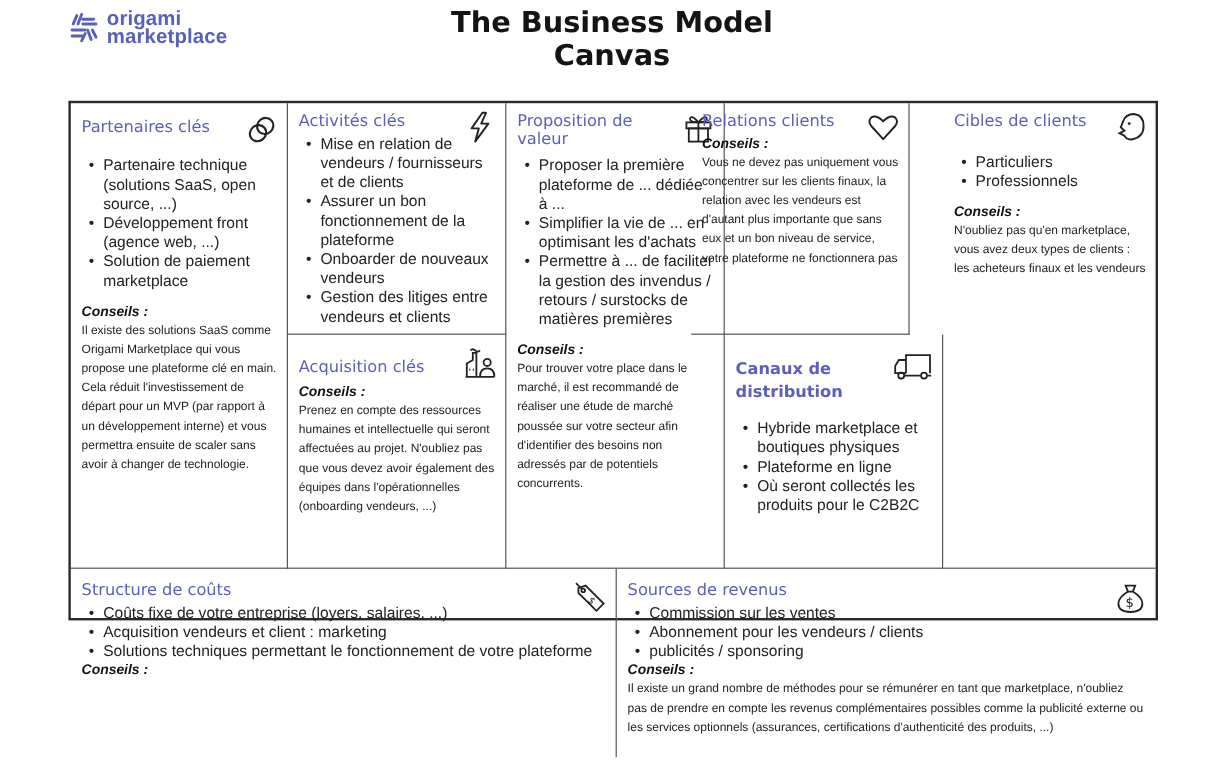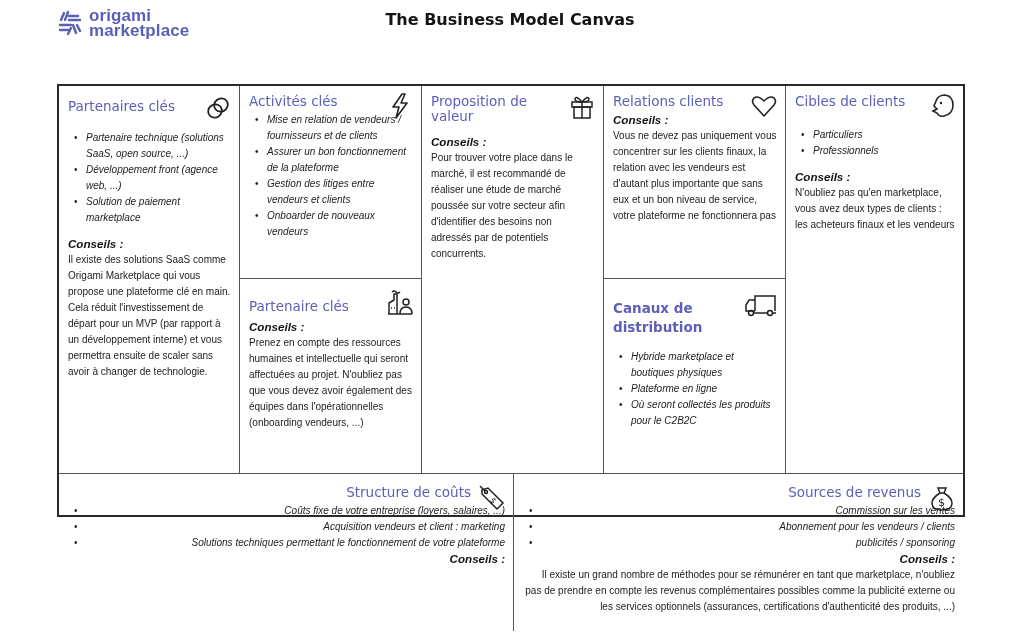--- a/index.html
+++ b/index.html
@@ -3,33 +3,33 @@
 <meta charset="utf-8">
 <style>
   * { box-sizing: border-box; margin: 0; padding: 0; }
   html, body { width: 1024px; height: 640px; background: #ffffff; overflow: hidden; }
   body { font-family: "Liberation Sans", "DejaVu Sans", sans-serif; color: #1d1d1d; position: relative; }
 
   .logo { position: absolute; left: 57px; top: 8px; display: flex; align-items: center; gap: 6px; }
   .logo-mark { width: 26px; height: 26px; }
   .logo-text { color: #5a5fb8; font-weight: 700; font-size: 17px; line-height: 15px; letter-spacing: 0.1px; }
 
-  .title { position: absolute; left: 340px; top: 6px; width: 340px; text-align: center; font-weight: 700; font-size: 16px; line-height: 27px; color: #141414; font-family: "DejaVu Sans", sans-serif; }
+  .title { position: absolute; left: 340px; top: 6px; width: 340px; text-align: center; font-weight: 700; font-size: 24px; line-height: 27px; color: #141414; font-family: "DejaVu Sans", sans-serif; }
 
   .canvas { position: absolute; left: 57px; top: 84px; width: 908px; height: 433px; border: 2px solid #2a2a2a; }
   .cell { position: absolute; border-right: 1.5px solid #555; border-bottom: 1.5px solid #555; padding: 8px 8px 4px 9px; overflow: hidden; }
   .cell.noright { border-right: none; }
-  .cell.nobottom { border-bottom: none; text-align: right; }
+  .cell.nobottom { border-bottom: none; }
 
   .cell-title { color: #5c60b8; font-size: 13.5px; font-weight: 400; line-height: 15px; font-family: "DejaVu Sans", sans-serif; padding-right: 34px; }
   .cell-icon { position: absolute; top: 6px; right: 7px; width: 28px; height: 28px; }
   .cell-icon svg { width: 100%; height: 100%; }
 
   ul.bullets { list-style: none; margin-top: 6px; }
-  ul.bullets li { position: relative; padding-left: 18px; font-style: italic; font-size: 10px; line-height: 16px; color: #222; }
+  ul.bullets li { position: relative; padding-left: 18px; font-size: 13px; line-height: 16px; color: #222; }
   ul.bullets li::before { content: "•"; position: absolute; left: 6px; top: 0; font-style: normal; }
 
   .conseils-label { font-weight: 700; font-style: italic; font-size: 11.6px; line-height: 16px; margin-top: 6px; color: #111; }
   .conseils-text { font-size: 10px; line-height: 16px; color: #222; }
 </style>
 </head>
 <body>
 
 <div class="logo">
   <svg class="logo-mark" viewBox="0 0 26 26">
@@ -79,27 +79,27 @@
   <div class="cell" style="left:181px;top:0;width:182px;height:193px;">
     <div class="cell-title">Activités clés</div>
     <div class="cell-icon">
       <svg viewBox="0 0 28 28">
           <path d="M16 2 L7 15 L13 15 L10 26 L21 11 L15 11 L19 2 Z" fill="none" stroke="#222" stroke-width="1.6" stroke-linejoin="round"></path>
         </svg>
     </div>
     <ul class="bullets" style="margin-top:3px;">
       <li>Mise en relation de vendeurs / fournisseurs et de clients</li>
       <li>Assurer un bon fonctionnement de la plateforme</li>
+      <li>Onboarder de nouveaux vendeurs</li>
       <li>Gestion des litiges entre vendeurs et clients</li>
-      <li>Onboarder de nouveaux vendeurs</li>
     </ul>
   </div>
 
   <div class="cell" style="left:181px;top:193px;width:182px;height:195px;">
-    <div class="cell-title" style="margin-top:12px;">Partenaire clés</div>
+    <div class="cell-title" style="margin-top:12px;">Acquisition clés</div>
     <div class="cell-icon" style="top:10px;">
       <svg viewBox="0 0 28 28">
           <g fill="none" stroke="#222" stroke-width="1.5">
             <path d="M3 25 V14 L8 11 V5 H11 V25"></path>
             <path d="M6 3 Q8 1 10 3 T14 3"></path>
             <line x1="2" y1="25" x2="26" y2="25"></line>
             <circle cx="20" cy="13" r="3"></circle>
             <path d="M14 25 Q14 18 20 18 Q26 18 26 25"></path>
             <line x1="5" y1="19" x2="6" y2="19"></line>
             <line x1="8" y1="19" x2="9" y2="19"></line>
@@ -116,25 +116,30 @@
       <svg viewBox="0 0 28 28">
           <g fill="none" stroke="#222" stroke-width="1.5">
             <rect x="4" y="10" width="20" height="5"></rect>
             <rect x="6" y="15" width="16" height="11"></rect>
             <line x1="14" y1="10" x2="14" y2="26"></line>
             <path d="M14 10 Q8 3 7 7 Q7 10 14 10"></path>
             <path d="M14 10 Q20 3 21 7 Q21 10 14 10"></path>
           </g>
         </svg>
     </div>
+    <ul class="bullets" style="margin-top:6px;">
+      <li>Proposer la première plateforme de ... dédiée à ...</li>
+      <li>Simplifier la vie de ... en optimisant les d'achats</li>
+      <li>Permettre à ... de faciliter la gestion des invendus / retours / surstocks de matières premières</li>
+    </ul>
     <div class="conseils-label" style="margin-top:10px;">Conseils :</div>
     <div class="conseils-text">Pour trouver votre place dans le marché, il est recommandé de réaliser une étude de marché poussée sur votre secteur afin d'identifier des besoins non adressés par de potentiels concurrents.</div>
   </div>
 
-  <div class="cell" style="left:545px;top:0;width:182px;height:193px;">
+  <div class="cell" style="left:517px;top:0;width:182px;height:193px;">
     <div class="cell-title">Relations clients</div>
     <div class="cell-icon">
       <svg viewBox="0 0 28 28">
           <path d="M14 24 L4 13 Q1 9 4 6 Q8 3 14 9 Q20 3 24 6 Q27 9 24 13 Z" fill="none" stroke="#222" stroke-width="1.6" stroke-linejoin="round"></path>
         </svg>
     </div>
     <div class="conseils-label" style="margin-top:3px;">Conseils :</div>
     <div class="conseils-text">Vous ne devez pas uniquement vous concentrer sur les clients finaux, la relation avec les vendeurs est d'autant plus importante que sans eux et un bon niveau de service, votre plateforme ne fonctionnera pas</div>
   </div>
 

